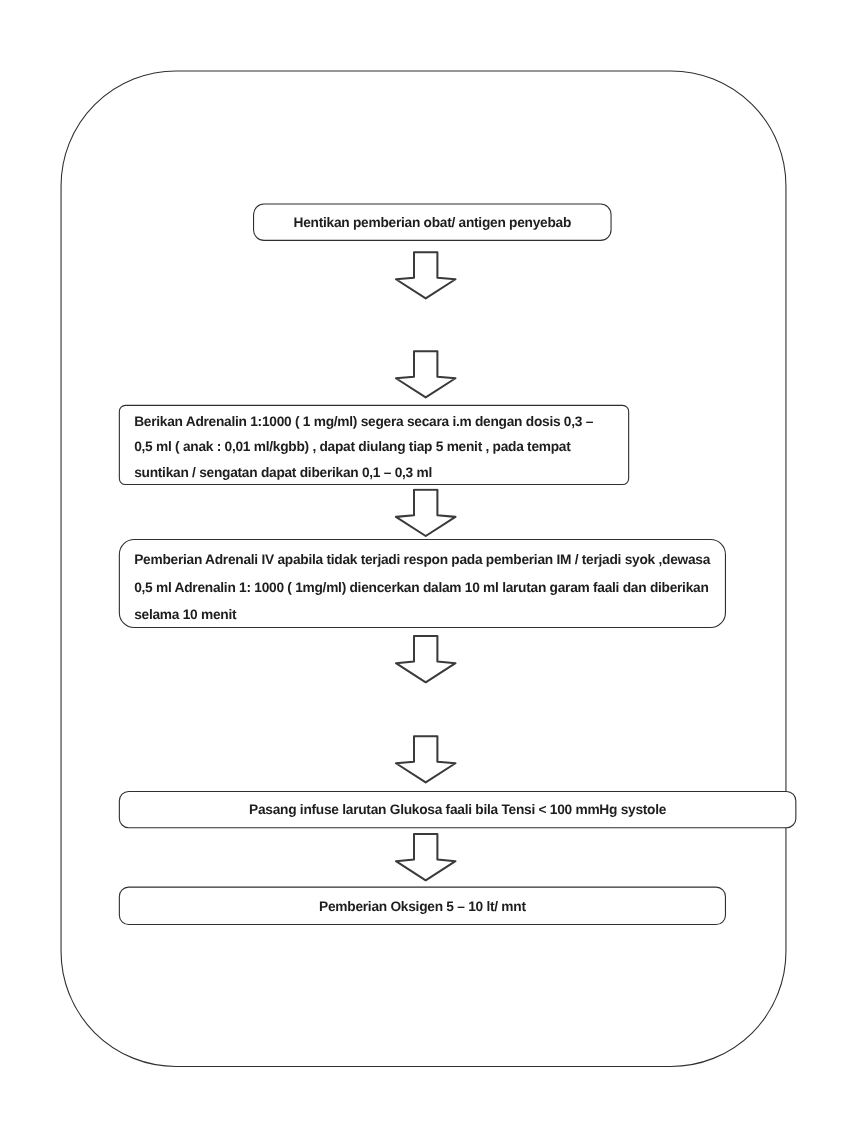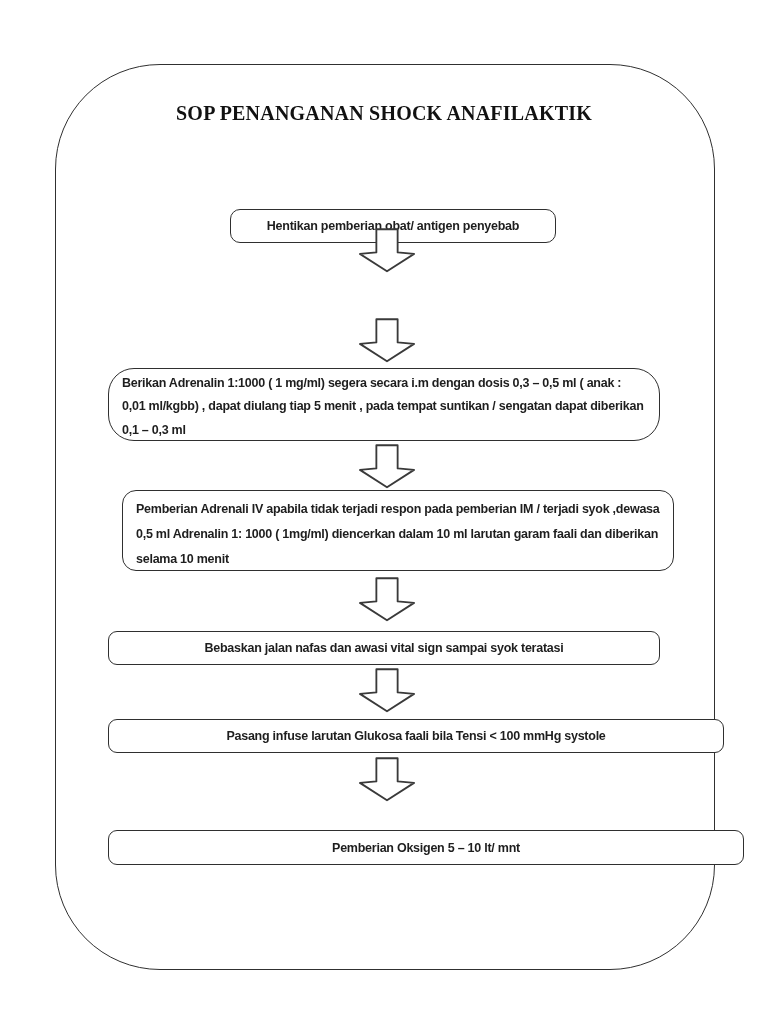--- a/index.html
+++ b/index.html
@@ -53,29 +53,29 @@
     display: flex;
     align-items: center;
     justify-content: center;
     text-align: center;
     white-space: nowrap;
     padding: 0 4px;
   }
   .fbox.multi {
     text-align: left;
   }
-  #b1 { left: 230px; top: 185px; width: 326px; height: 34px; border-radius: 10px; margin-top: 24px; }
+  #b1 { left: 230px; top: 185px; width: 326px; height: 34px; border-radius: 10px; }
   #b2 { left: 181px; top: 278px; width: 408px; height: 34px; border-radius: 10px; }
-  #b3 { left: 108px; top: 368px; width: 552px; height: 73px; border-radius: 26px;
+  #b3 { left: 108px; top: 368px; width: 464px; height: 73px; border-radius: 6px;
         padding: 3px 13px 0 13px; line-height: 23.4px; }
   #b4 { left: 108px; top: 490px; width: 552px; height: 81px; border-radius: 14px;
-        padding: 6px 13px 0 13px; line-height: 25px; margin-left: 14px; }
+        padding: 6px 13px 0 13px; line-height: 25px; }
   #b5 { left: 108px; top: 631px; width: 552px; height: 34px; border-radius: 9px; }
   #b6 { left: 108px; top: 719px; width: 616px; height: 34px; border-radius: 9px; }
-  #b7 { left: 108px; top: 806px; width: 636px; height: 35px; border-radius: 9px; margin-top: 24px; }
+  #b7 { left: 108px; top: 806px; width: 552px; height: 35px; border-radius: 9px; }
 
   .arrow {
     position: absolute;
     left: 358px;
     width: 58px;
     height: 45px;
   }
   #a1 { top: 228px; }
   #a2 { top: 318px; }
   #a3 { top: 444px; }
@@ -89,21 +89,20 @@
     stroke-linejoin: round;
   }
 </style>
 </head>
 <body>
 
 <div class="page">
 
   <div class="frame"></div>
 
-  <h1 class="doc-title">SOP PENANGANAN SHOCK ANAFILAKTIK</h1>
 
   <div class="fbox single" id="b1">Hentikan pemberian obat/ antigen penyebab</div>
 
   <svg class="arrow" id="a1" viewBox="0 0 60 46">
     <polygon points="19,1 41,1 41,25 58,26.5 30,44.5 2,26.5 19,25"></polygon>
   </svg>
 
 
   <svg class="arrow" id="a2" viewBox="0 0 60 46">
     <polygon points="19,1 41,1 41,25 58,26.5 30,44.5 2,26.5 19,25"></polygon>
@@ -114,21 +113,20 @@
   <svg class="arrow" id="a3" viewBox="0 0 60 46">
     <polygon points="19,1 41,1 41,25 58,26.5 30,44.5 2,26.5 19,25"></polygon>
   </svg>
 
   <div class="fbox multi" id="b4">Pemberian Adrenali IV apabila tidak terjadi respon pada pemberian IM / terjadi syok ,dewasa 0,5 ml Adrenalin 1: 1000 ( 1mg/ml) diencerkan dalam 10 ml larutan garam faali dan diberikan selama 10 menit</div>
 
   <svg class="arrow" id="a4" viewBox="0 0 60 46">
     <polygon points="19,1 41,1 41,25 58,26.5 30,44.5 2,26.5 19,25"></polygon>
   </svg>
 
-  <div class="fbox single" id="b5">Bebaskan jalan nafas dan awasi vital sign sampai syok teratasi</div>
 
   <svg class="arrow" id="a5" viewBox="0 0 60 46">
     <polygon points="19,1 41,1 41,25 58,26.5 30,44.5 2,26.5 19,25"></polygon>
   </svg>
 
   <div class="fbox single" id="b6">Pasang infuse larutan Glukosa faali bila Tensi &lt; 100 mmHg systole</div>
 
   <svg class="arrow" id="a6" viewBox="0 0 60 46">
     <polygon points="19,1 41,1 41,25 58,26.5 30,44.5 2,26.5 19,25"></polygon>
   </svg>

